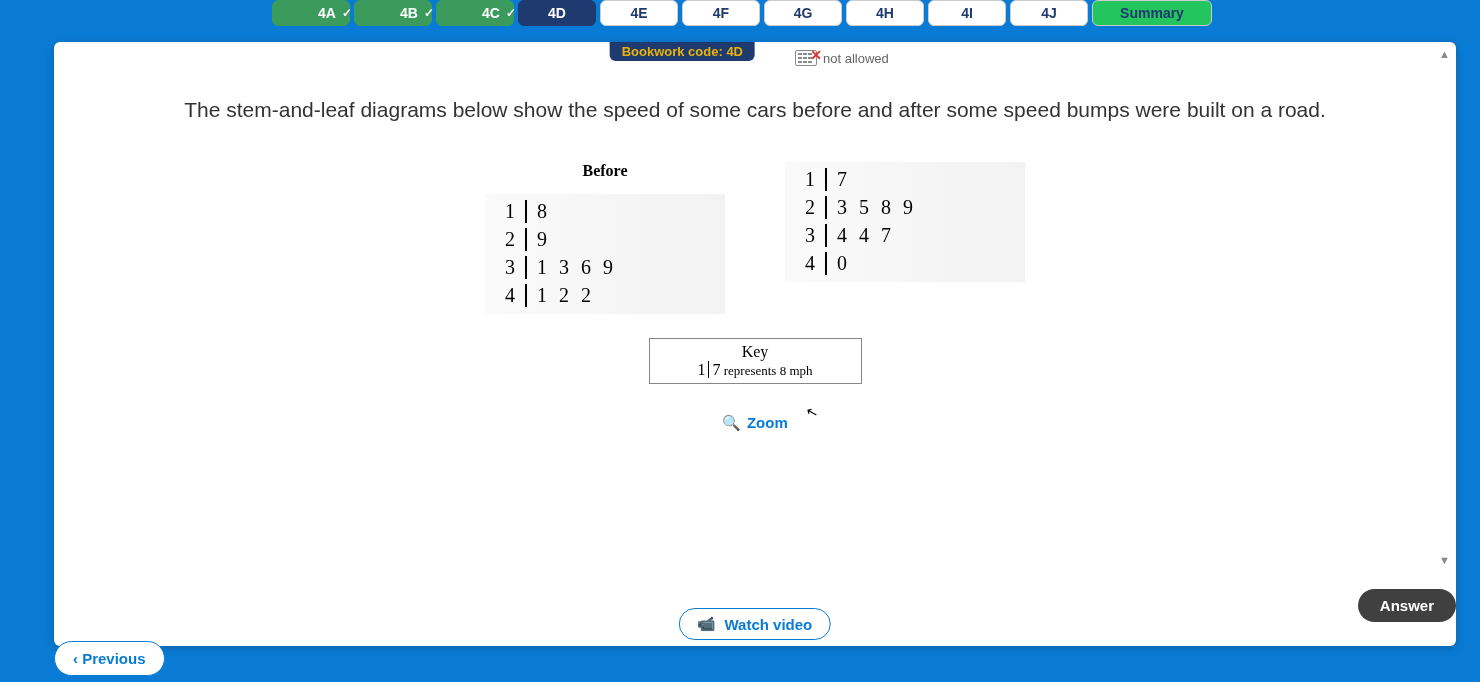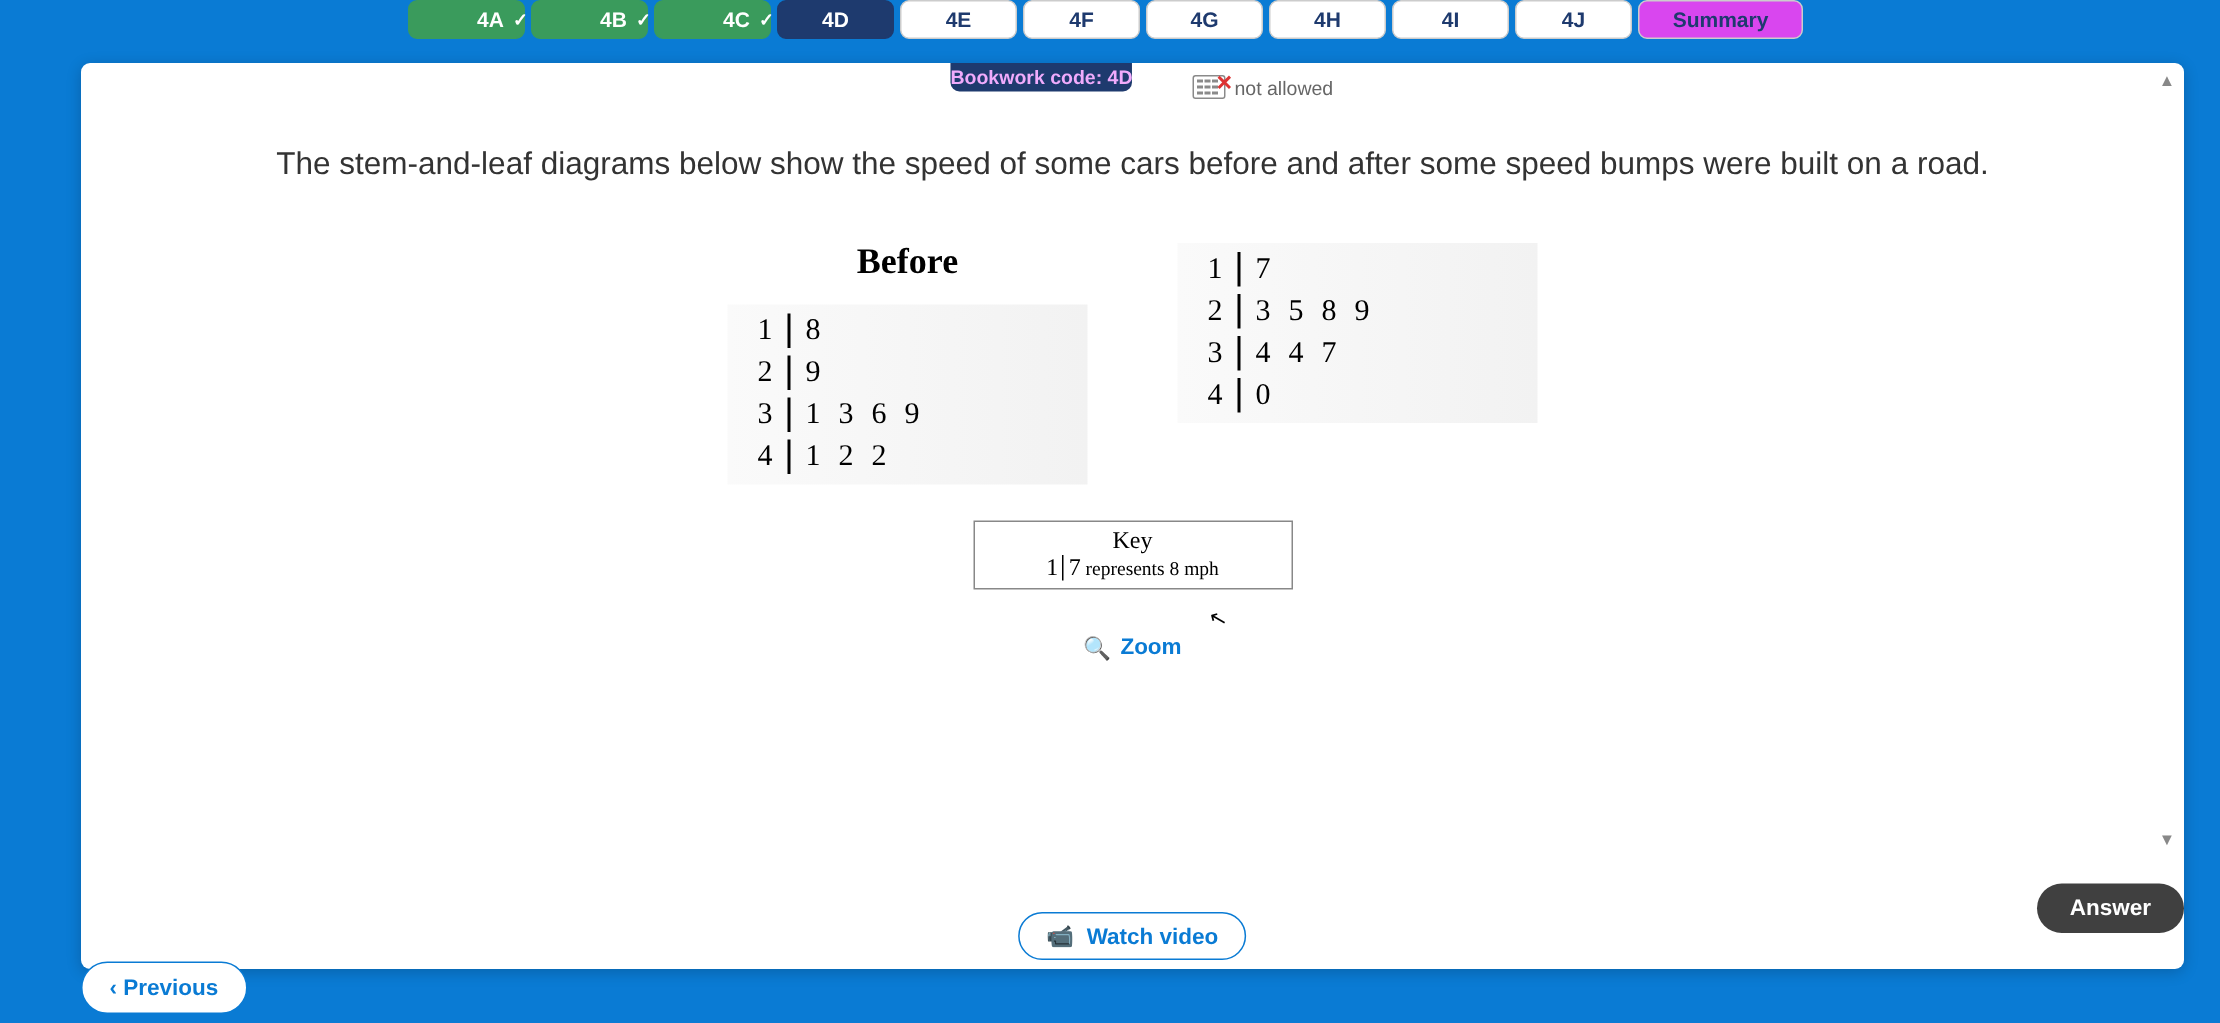--- a/index.html
+++ b/index.html
@@ -29,38 +29,38 @@
     height: 26px;
     display: flex;
     align-items: center;
     justify-content: center;
     gap: 6px;
     cursor: pointer;
   }
   .tab.completed { background: #3a9b5c; border-color:#3a9b5c;padding-left:48px; }
   .tab.active { background: #1e3a6e; border-color:#1e3a6e;}
   .tab.inactive { background: #fff; color:#1e3a6e; border-color:#ccc;}
-  .tab.summary { width: 110px; background:#d946ef; color:#1e3a6e; border-color:#ccc;}
+  .tab.summary { width: 120px; background:#22c55e; color:#1e3a6e; border-color:#ccc;}
   .check { color:#fff; font-size:12px; }
   .content-panel {
     position:absolute;
     left: 54px; right: 24px; top: 42px; bottom: 36px;
     background:#fff;
     border-radius: 6px;
     box-shadow: 0 2px 10px rgba(0,0,0,.2);
     padding: 8px 24px 16px 24px;
     overflow:hidden;
   }
   .code-badge {
     position:absolute;
     top: 0; left: 50%; transform:translateX(-100%);
     background:#1e3a6e;
-    color:#f0abfc;
+    color:#eab308;
     font-size:13px;
-    padding: 2px 0;
+    padding: 2px 12px;
     border-radius: 0 0 6px 6px;
     font-weight:bold;
   }
   .calc-badge {
     position:absolute;
     top: 8px; left: 50%; transform:translateX(40px);
     font-size:13px;
     color:#666;
     display:flex; align-items:center; gap:6px;
   }
@@ -93,21 +93,21 @@
     justify-content:center;
     gap: 60px;
     margin-top: 36px;
   }
   .diagram {
     width: 240px;
   }
   .dtitle {
     text-align:center;
     font-weight:bold;
-    font-size:24px;
+    font-size:16px;
     margin-bottom: 14px;
     font-family: 'Times New Roman', serif;
   }
   .sl-table {
     display:flex;
     flex-direction:column;
     font-family: 'Times New Roman', serif;
     font-size: 20px;
     background: linear-gradient(90deg, #fafafa 0%, #f2f2f2 100%);
     padding: 4px 8px;

